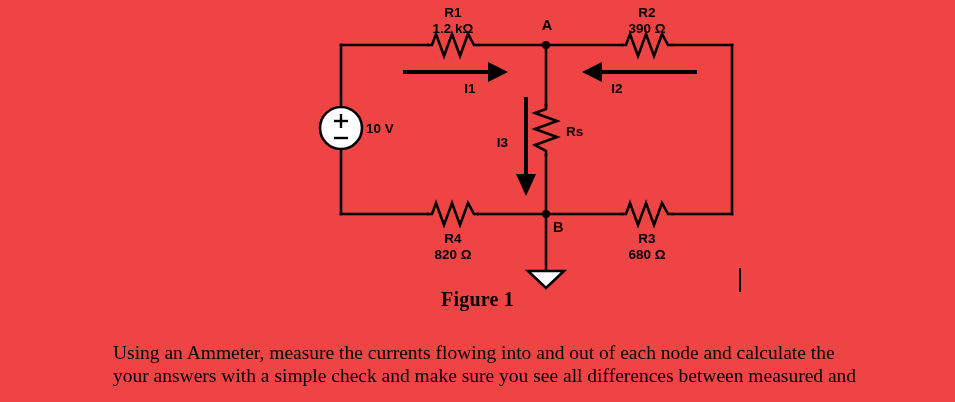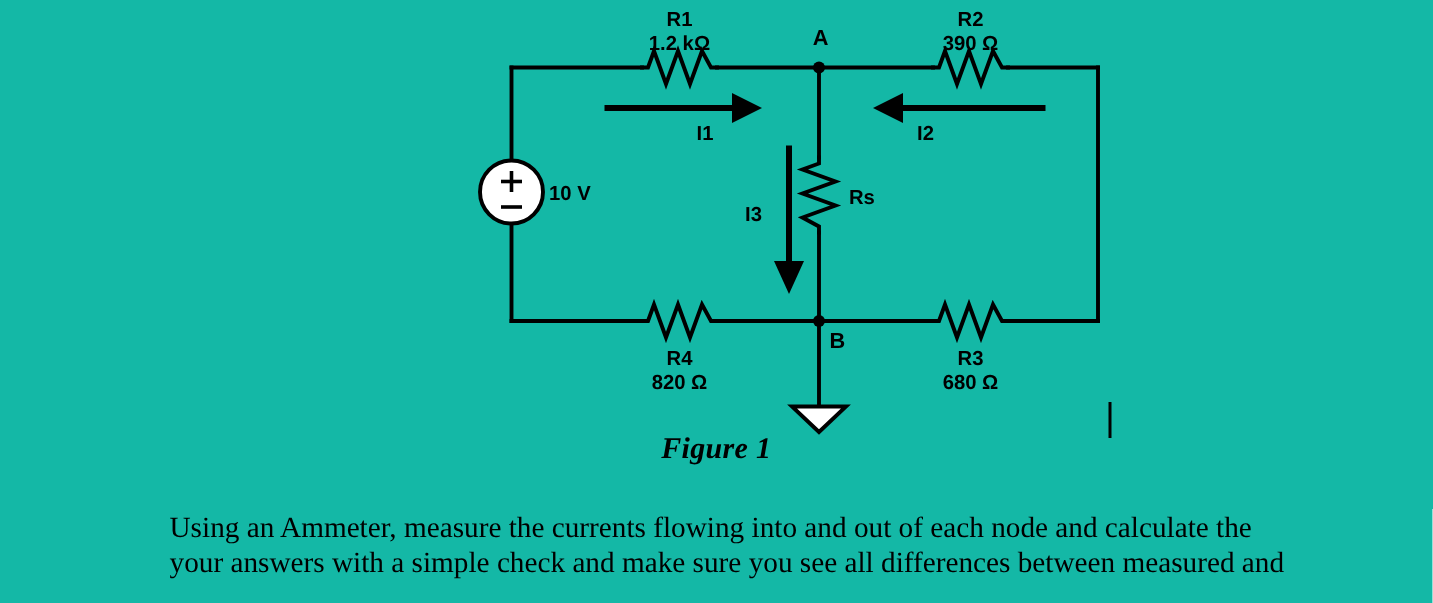--- a/index.html
+++ b/index.html
@@ -4,21 +4,21 @@
 <style>
   html, body {
     margin: 0;
     padding: 0;
     background: #ffffff;
   }
   #page {
     position: relative;
     width: 955px;
     height: 402px;
-    background: #14b8a6;
+    background: #ef4444;
     overflow: hidden;
     font-family: "Liberation Sans", sans-serif;
   }
   #circuit-svg {
     position: absolute;
     left: 0;
     top: 0;
     width: 955px;
     height: 330px;
   }
@@ -29,21 +29,20 @@
     width: 955px;
     text-align: center;
     font-family: "Liberation Serif", serif;
     font-weight: bold;
     font-size: 20px;
     color: #000000;
     letter-spacing: 0.2px;
   }
   .fig-caption .cap-inner {
     display: inline-block;
-    font-style: italic;
   }
   .body-text {
     position: absolute;
     left: 113px;
     top: 341px;
     width: 830px;
     font-family: "Liberation Serif", serif;
     font-size: 19.5px;
     line-height: 23px;
     color: #000000;

